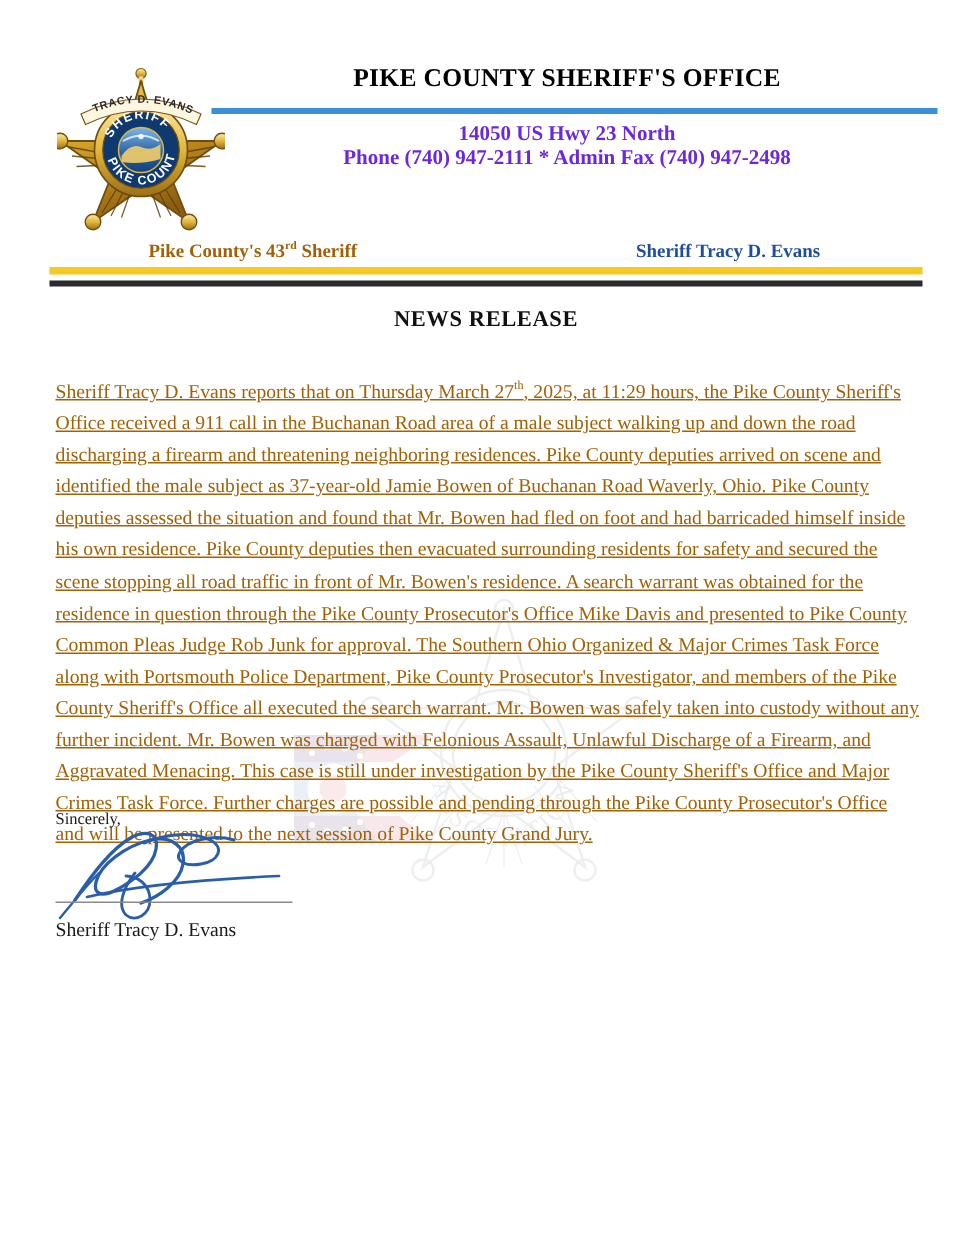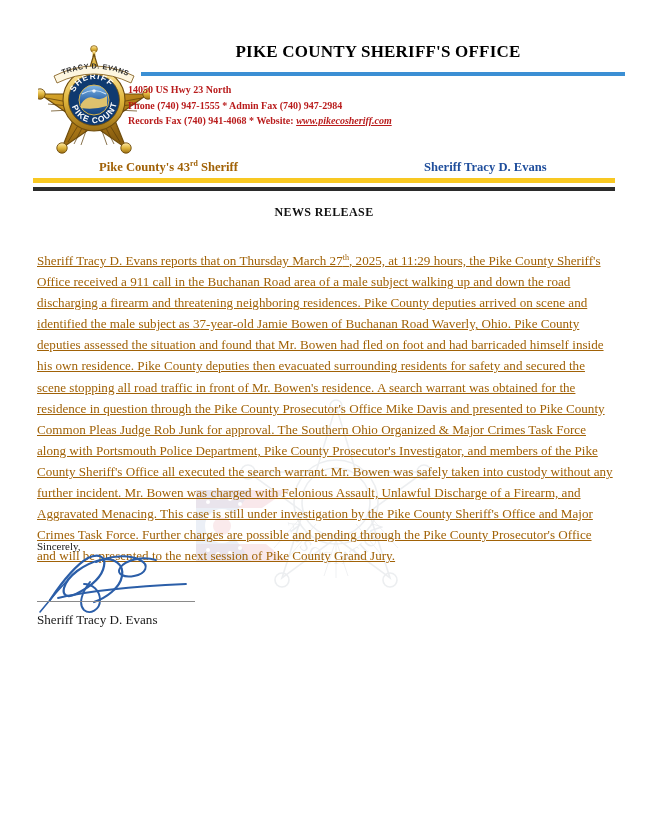--- a/index.html
+++ b/index.html
@@ -69,24 +69,25 @@
     top: 72px;
     width: 484px;
     height: 3.5px;
     background: #3b8fd4;
   }
   .addr {
     position: absolute;
     left: 128px;
     top: 82px;
     width: 500px;
-    font-size: 10px;
+    text-align: center;
+    font-size: 14px;
     font-weight: bold;
     line-height: 15.6px;
-    color: #b91c1c;
+    color: #6d28d9;
   }
   .addr .site {
     font-style: italic;
     text-decoration: underline;
   }
 
   
   .banner {
     position: absolute;
     left: 0;
@@ -135,21 +136,21 @@
     background: #2b2b2b;
   }
 
   
   .news-release {
     position: absolute;
     left: 0;
     top: 205px;
     width: 648px;
     text-align: center;
-    font-size: 12px;
+    font-size: 15px;
     font-weight: bold;
     letter-spacing: 0.4px;
     color: #111111;
     z-index: 2;
   }
 
   
   .body-text {
     position: absolute;
     left: 37px;
@@ -337,22 +338,21 @@
           <textPath href="#nameArc" startOffset="7%">TRACY D. EVANS</textPath>
         </text>
       </svg>
     </div>
 
     <div class="org-title">PIKE COUNTY SHERIFF'S OFFICE</div>
     <div class="title-rule"></div>
 
     <div class="addr">
       <div>14050 US Hwy 23 North</div>
-      <div>Phone (740) 947-1555 * Admin Fax (740) 947-2984</div>
-      <div><span>Records Fax (740) 941-4068 * Website: </span><span class="site">www.pikecosheriff.com</span></div>
+      <div>Phone (740) 947-2111 * Admin Fax (740) 947-2498</div>
     </div>
   </div>
 
   <div class="banner">
     <div class="banner-left"><span>Pike County's 43</span><sup>rd</sup><span> Sheriff</span></div>
     <div class="banner-right">Sheriff Tracy D. Evans</div>
     <div class="bar-gold"></div>
     <div class="bar-dark"></div>
   </div>
 

